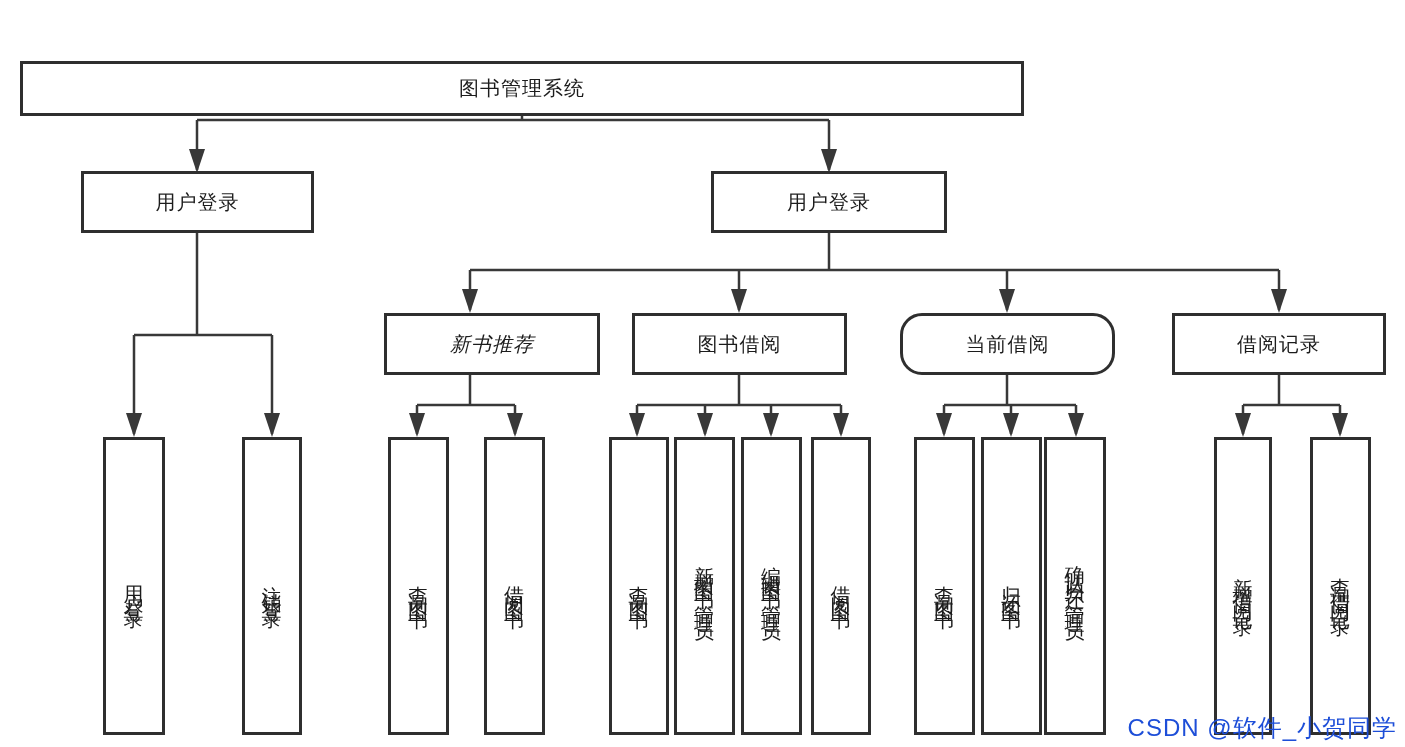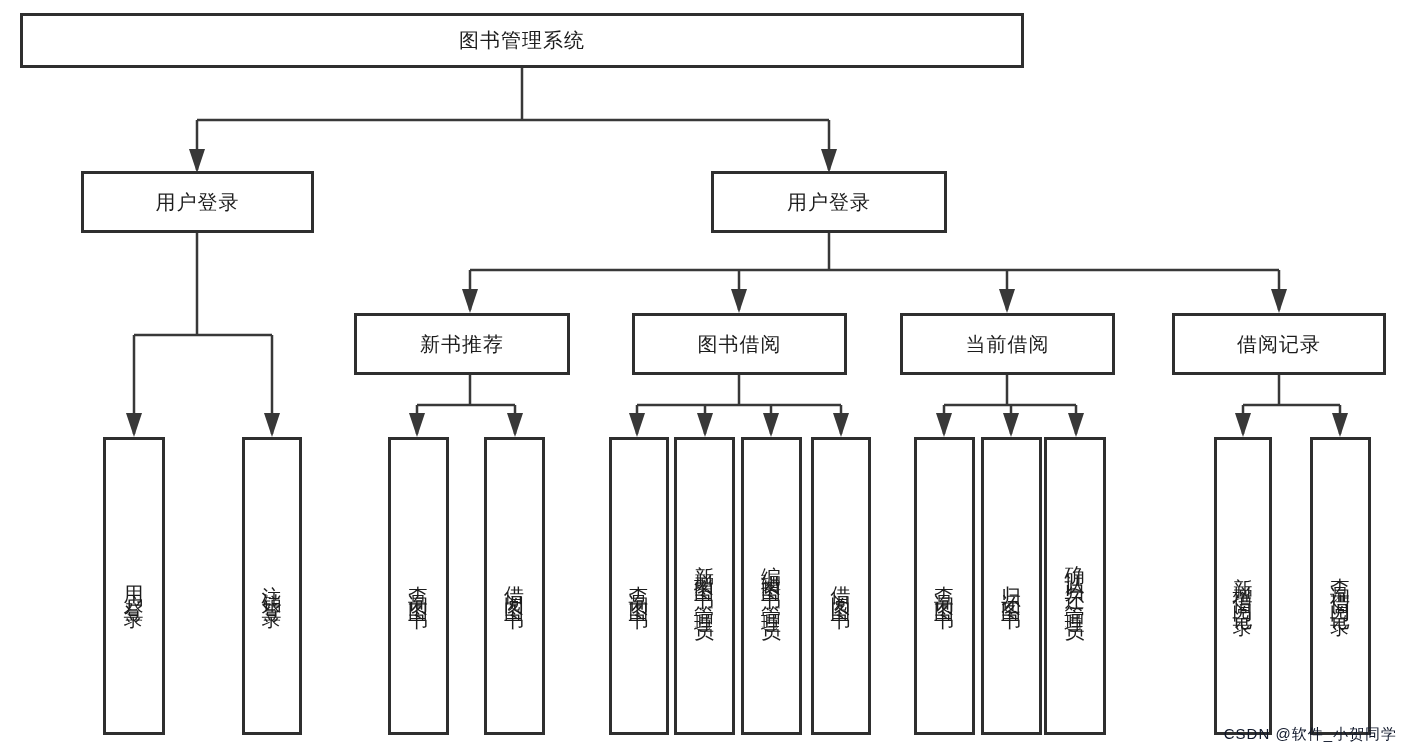--- a/index.html
+++ b/index.html
@@ -26,51 +26,51 @@
     box-sizing: border-box;
     background: #ffffff;
     border: 3px solid #2f2f2f;
     display: flex;
     align-items: center;
     justify-content: center;
     color: #1c1c1c;
     z-index: 2;
   }
   .hnode { font-size: 20px; letter-spacing: 1px; }
-  .root-node { border-width: 3px; }
+  .root-node { border-width: 3px; margin-top: 48px; }
   .leaf {
     top: 437px;
     height: 298px;
   }
   .vtext {
     writing-mode: vertical-rl;
     text-orientation: mixed;
     font-size: 20px;
     line-height: 1.1;
     letter-spacing: 8px;
     color: #1c1c1c;
     white-space: nowrap;
   }
   #watermark {
     position: absolute;
     right: 8px;
     bottom: 3px;
-    font-size: 15px;
-    color: #0f172a;
+    font-size: 24px;
+    color: #1d4ed8;
     z-index: 3;
     letter-spacing: 1px;
   }
 
   
   .n-root  { left: 20px;   top: 13px;  width: 1004px; height: 55px; }
   .n-login { left: 81px;   top: 171px; width: 233px;  height: 62px; }
   .n-mgmt  { left: 711px;  top: 171px; width: 236px;  height: 62px; }
-  .n-s0    { left: 354px;  top: 313px; width: 216px;  height: 62px; }
+  .n-s0    { left: 384px;  top: 313px; width: 216px;  height: 62px; font-style: italic; }
   .n-s1    { left: 632px;  top: 313px; width: 215px;  height: 62px; font-family: Liberation Serif, serif; }
-  .n-s2    { left: 900px;  top: 313px; width: 215px;  height: 62px; }
+  .n-s2    { left: 900px;  top: 313px; width: 215px;  height: 62px; border-radius: 22px; }
   .n-s3    { left: 1172px; top: 313px; width: 214px;  height: 62px; }
 
   
   .l-0  { left: 103px;  width: 62px; }
   .l-1  { left: 242px;  width: 60px; }
   .l-2  { left: 388px;  width: 61px; }
   .l-3  { left: 484px;  width: 61px; }
   .l-4  { left: 609px;  width: 60px; }
   .l-5  { left: 674px;  width: 61px; }
   .l-6  { left: 741px;  width: 61px; }

